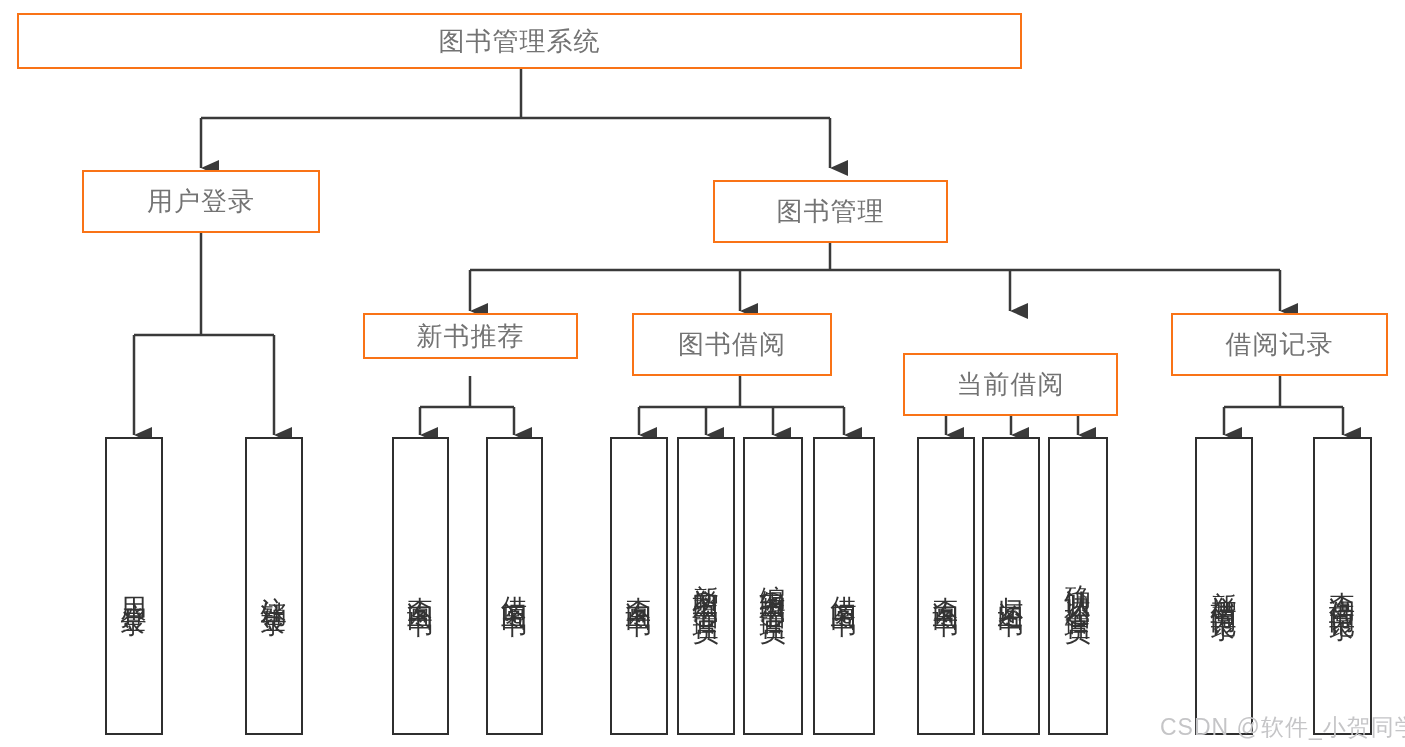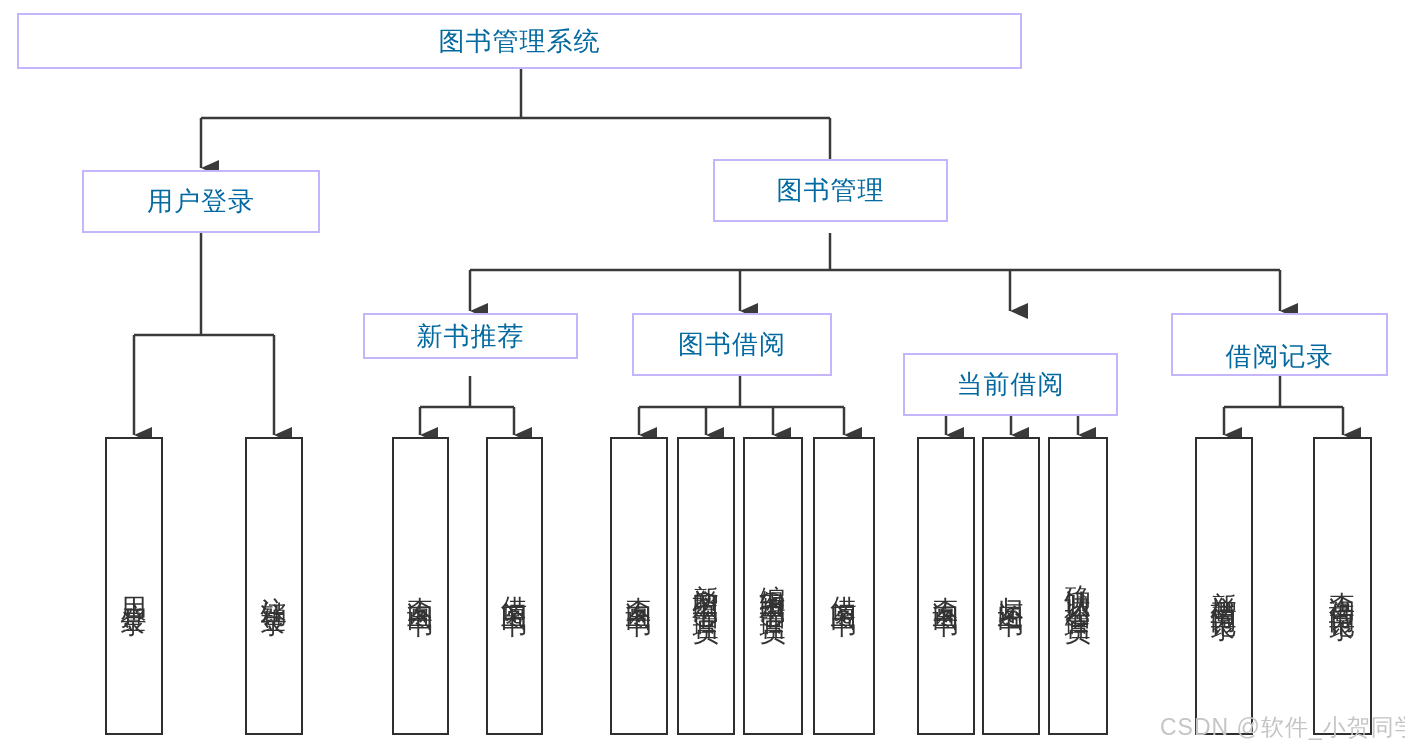--- a/index.html
+++ b/index.html
@@ -12,26 +12,26 @@
     font-family: "Liberation Sans", sans-serif;
     overflow: hidden;
   }
   .wires {
     position: absolute;
     left: 0; top: 0;
     width: 1405px; height: 747px;
   }
   .node {
     position: absolute;
-    border: 2px solid #c4b5fd;
+    border: 2px solid #f97316;
     background: #ffffff;
     display: flex;
     align-items: center;
     justify-content: center;
-    color: #0369a1;
+    color: #737373;
     font-size: 26px;
     letter-spacing: 1px;
     z-index: 2;
   }
   .leaf {
     position: absolute;
     top: 437px;
     height: 298px;
     border: 2px solid #2f2f2f;
     background: #ffffff;
@@ -115,34 +115,34 @@
     </g>
   </svg>
 
   <div class="node" style="left:17px; top:13px; width:1005px; height:56px;">
     <span>图书管理系统</span>
   </div>
 
   <div class="node" style="left:82px; top:170px; width:238px; height:63px;">
     <span>用户登录</span>
   </div>
-  <div class="node" style="left:713px; top:159px; width:235px; height:63px;">
+  <div class="node" style="left:713px; top:180px; width:235px; height:63px;">
     <span>图书管理</span>
   </div>
 
   <div class="node" style="left:363px; top:313px; width:215px; height:46px;">
     <span>新书推荐</span>
   </div>
   <div class="node" style="left:632px; top:313px; width:200px; height:63px;">
     <span>图书借阅</span>
   </div>
   <div class="node" style="left:903px; top:313px; width:215px; height:63px;margin-top:40px;">
     <span>当前借阅</span>
   </div>
-  <div class="node" style="left:1171px; top:313px; width:217px; height:63px;align-items:flex-end;">
+  <div class="node" style="left:1171px; top:313px; width:217px; height:63px;">
     <span>借阅记录</span>
   </div>
 
   <div class="leaf" style="left:105px; width:58px;">
     <span class="vtext">用户登录</span>
   </div>
   <div class="leaf" style="left:245px; width:58px;">
     <span class="vtext">注销登录</span>
   </div>
 

